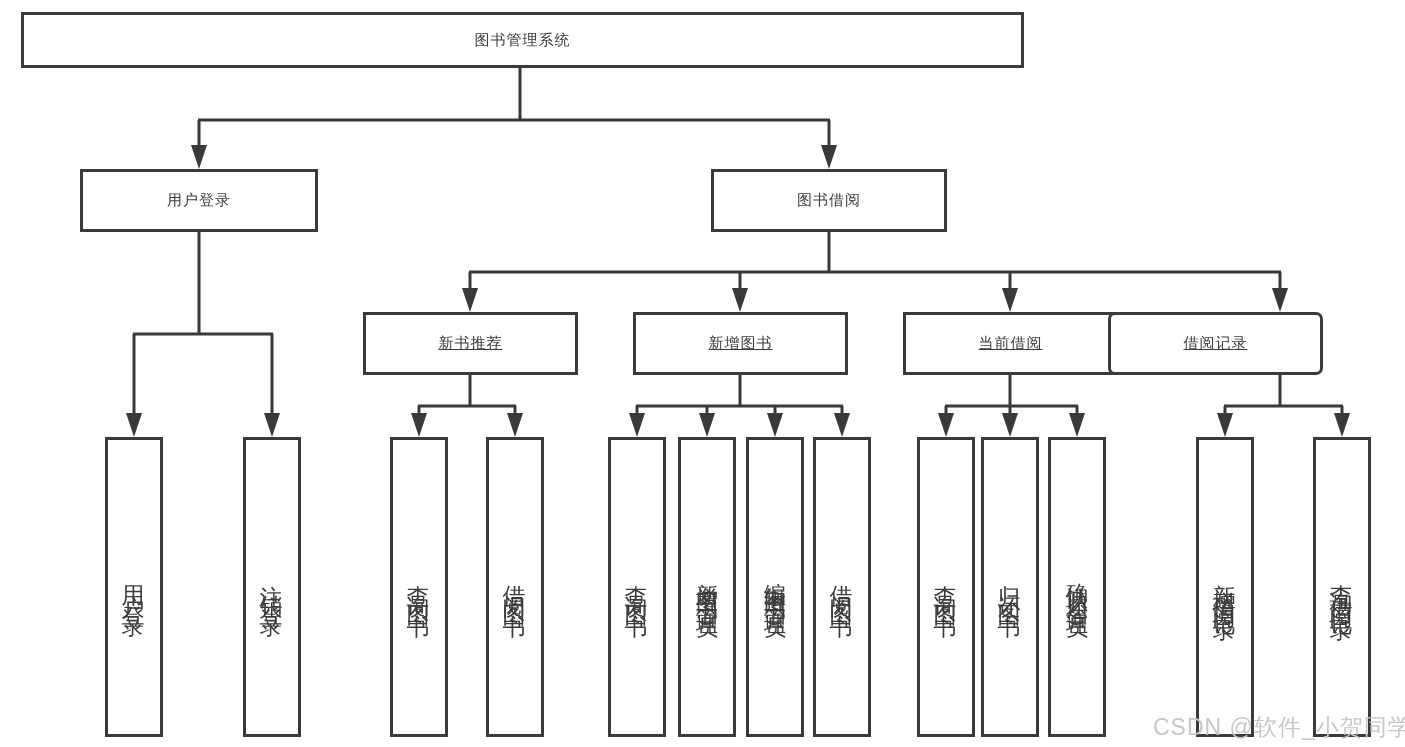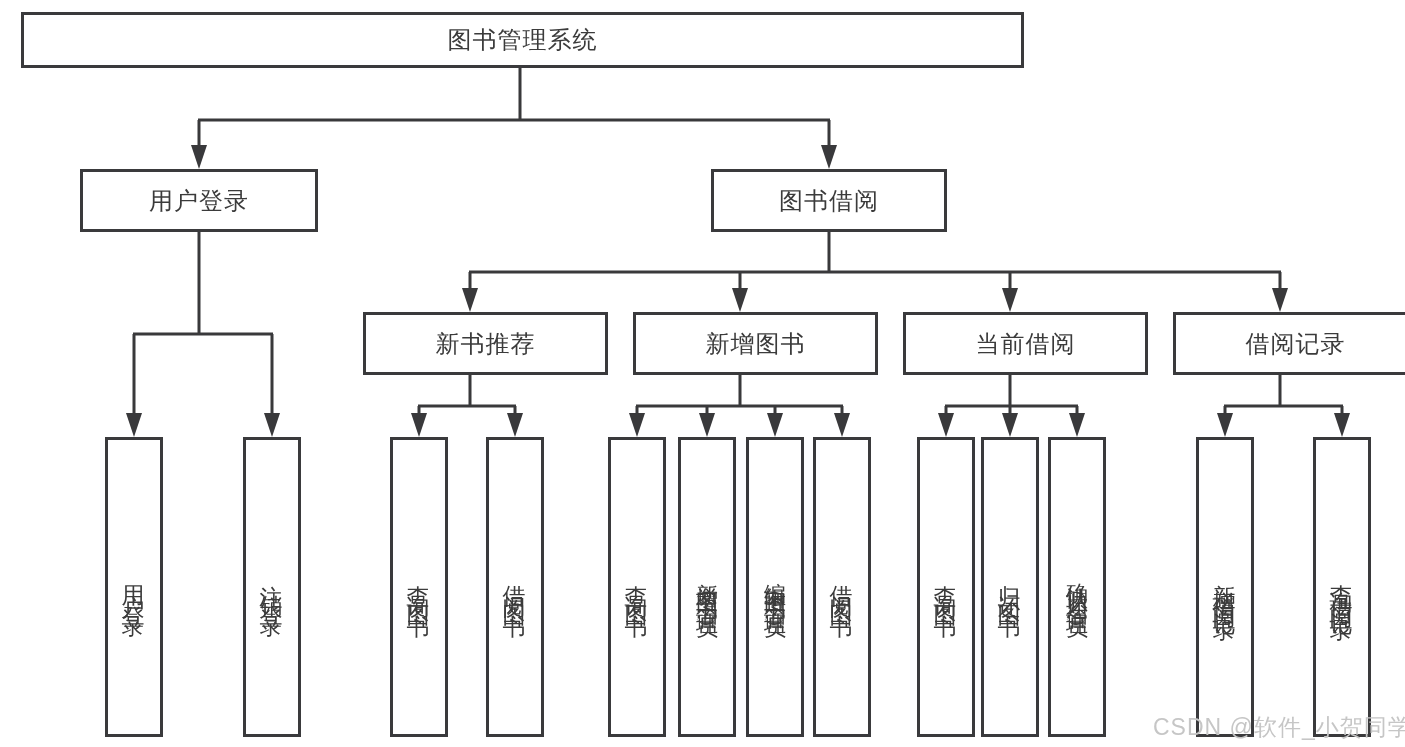--- a/index.html
+++ b/index.html
@@ -16,26 +16,26 @@
     box-sizing:border-box;
     border:3px solid #3a3a3c;
     background:#ffffff;
     color:#3b3b3b;
     z-index:1;
     display:flex;
     align-items:center;
     justify-content:center;
     text-align:center;
   }
-  .hnode{font-size:24px;letter-spacing:1px;}
+  .hnode{font-size:15px;letter-spacing:1px;}
   .root{left:21px;top:12px;width:1003px;height:56px;}
   .lvl2a{left:80px;top:169px;width:238px;height:63px;}
   .lvl2b{left:711px;top:169px;width:236px;height:63px;}
-  .lvl3{top:312px;width:245px;height:63px;}
-  .l3a{left:363px;} .l3b{left:633px;} .l3c{left:903px;} .l3d{left:1173px;}
+  .lvl3{top:312px;width:215px;height:63px;text-decoration:underline;}
+  .l3a{left:363px;} .l3b{left:633px;} .l3c{left:903px;} .l3d{left:1108px;border-radius:7px;}
   .leaf{top:437px;width:58px;height:300px;}
   .vtext{
     writing-mode:vertical-rl;
     text-orientation:mixed;
     font-size:23px;
     color:#3b3b3b;
     white-space:nowrap;
   }
   .v4{letter-spacing:10px;}
   .v6{letter-spacing:7px;}

